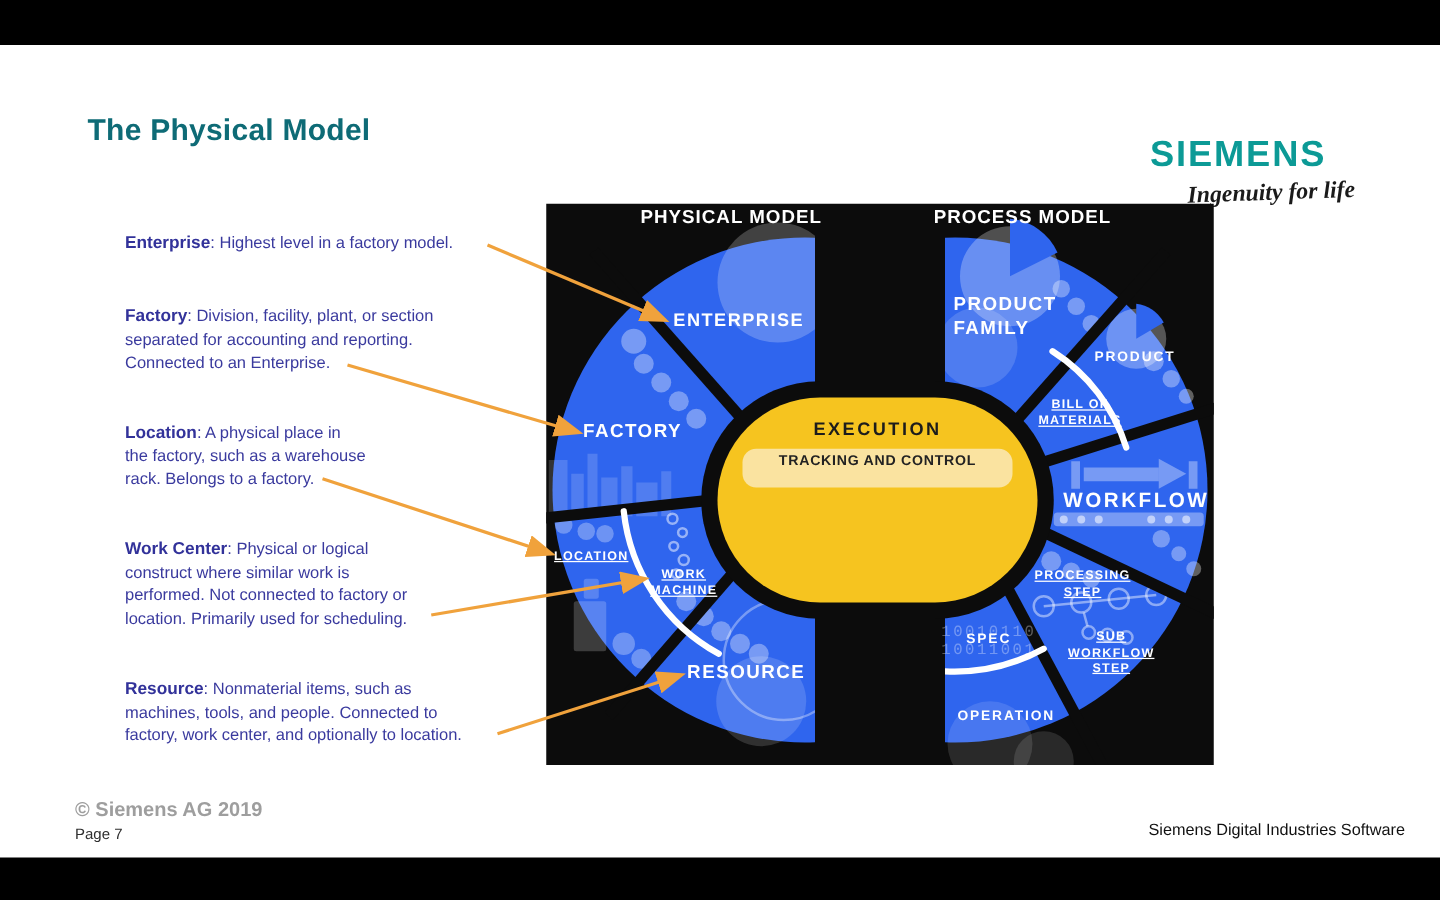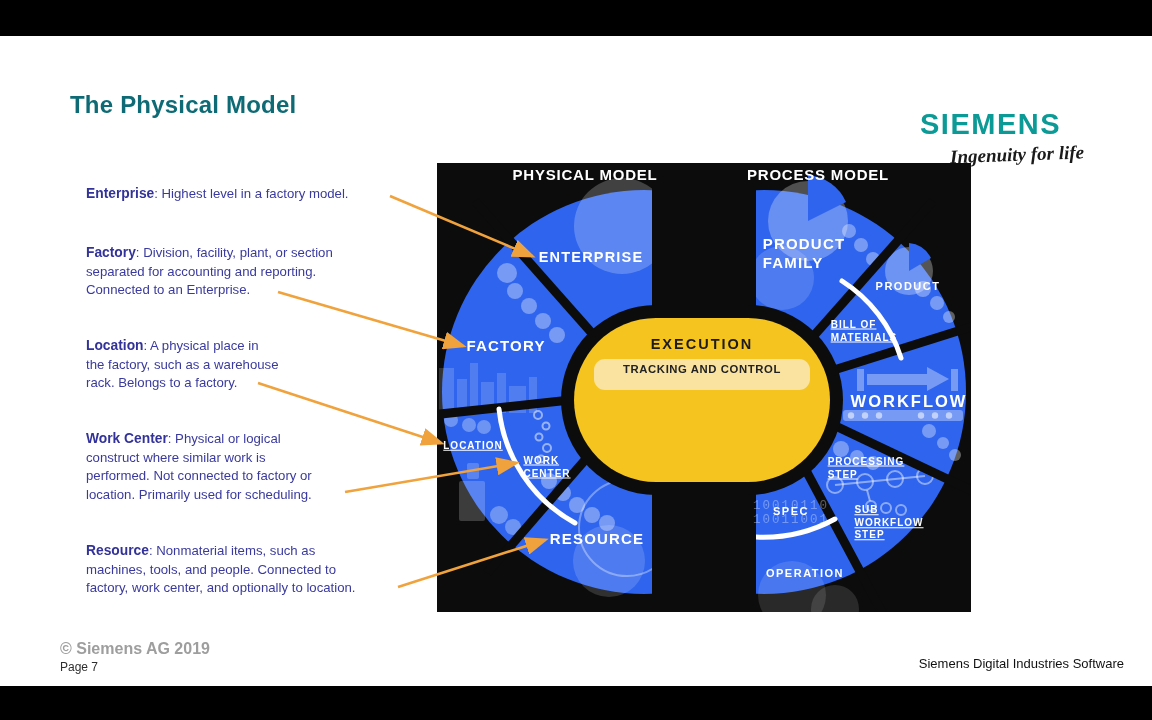--- a/index.html
+++ b/index.html
@@ -21,31 +21,31 @@
   #logo{position:absolute;left:920px;top:84px;width:210px;margin-top:24px;}
   #logo .brand{font-size:29px;font-weight:bold;color:#0c9a96;letter-spacing:1.5px;}
   #logo .tagline{
     margin-top:2px;margin-left:30px;
     font-family:"Liberation Serif",serif;font-style:italic;font-weight:bold;
     font-size:19px;color:#1a1a1a;transform:rotate(-2deg);
   }
 
   
   .def{
-    position:absolute;left:86px;width:345px;margin:0;
+    position:absolute;left:100px;width:345px;margin:0;
     font-size:13.2px;line-height:18.6px;color:#3a3a9e;white-space:pre-line;
   }
   .def strong{font-size:13.8px;font-weight:bold;color:#32329a;}
 
   
   #diagram{position:absolute;left:437px;top:163px;width:534px;height:449px;background:#0c0c0c;}
   #diagram svg{position:absolute;left:0;top:0;}
   .lbl{
     position:absolute;transform:translate(-50%,-50%);
-    color:#ffffff;font-weight:bold;text-align:left;
+    color:#ffffff;font-weight:bold;text-align:center;
     white-space:pre-line;line-height:1.25;letter-spacing:1.2px;
   }
   .hdr{font-size:15px;letter-spacing:.8px;}
   .lbl-lg{font-size:15px;}
   .lbl-md{font-size:14.5px;}
   .lbl-sm{font-size:10px;letter-spacing:1px;text-decoration:underline;}
   .lbl-xs{font-size:11px;letter-spacing:1.5px;}
 
   
   #exec-outline{position:absolute;left:124px;top:142px;width:282px;height:190px;border-radius:95px;background:#0c0c0c;}
@@ -244,21 +244,21 @@
   <div class="lbl hdr" style="left:148px;top:12px">PHYSICAL MODEL</div>
   <div class="lbl hdr" style="left:381px;top:12px">PROCESS MODEL</div>
 
   <div id="spec-binary">10010110
 10011001</div>
 
   <div class="lbl lbl-md" style="left:154px;top:94px">ENTERPRISE</div>
   <div class="lbl lbl-lg" style="left:69px;top:183px">FACTORY</div>
   <div class="lbl lbl-sm" style="left:36px;top:283px">LOCATION</div>
   <div class="lbl lbl-sm" style="left:110px;top:304px">WORK
-CENTER</div>
+MACHINE</div>
   <div class="lbl lbl-lg" style="left:160px;top:376px">RESOURCE</div>
   <div class="lbl lbl-lg" style="left:367px;top:91px;text-align:left">PRODUCT
 FAMILY</div>
   <div class="lbl lbl-xs" style="left:471px;top:124px">PRODUCT</div>
   <div class="lbl lbl-sm" style="left:427px;top:168px">BILL OF
 MATERIALS</div>
   <div class="lbl" style="left:472px;top:238px;font-size:16.5px;letter-spacing:2px">WORKFLOW</div>
   <div class="lbl lbl-sm" style="left:429px;top:305px">PROCESSING
 STEP</div>
   <div class="lbl lbl-sm" style="left:452px;top:360px">SUB

